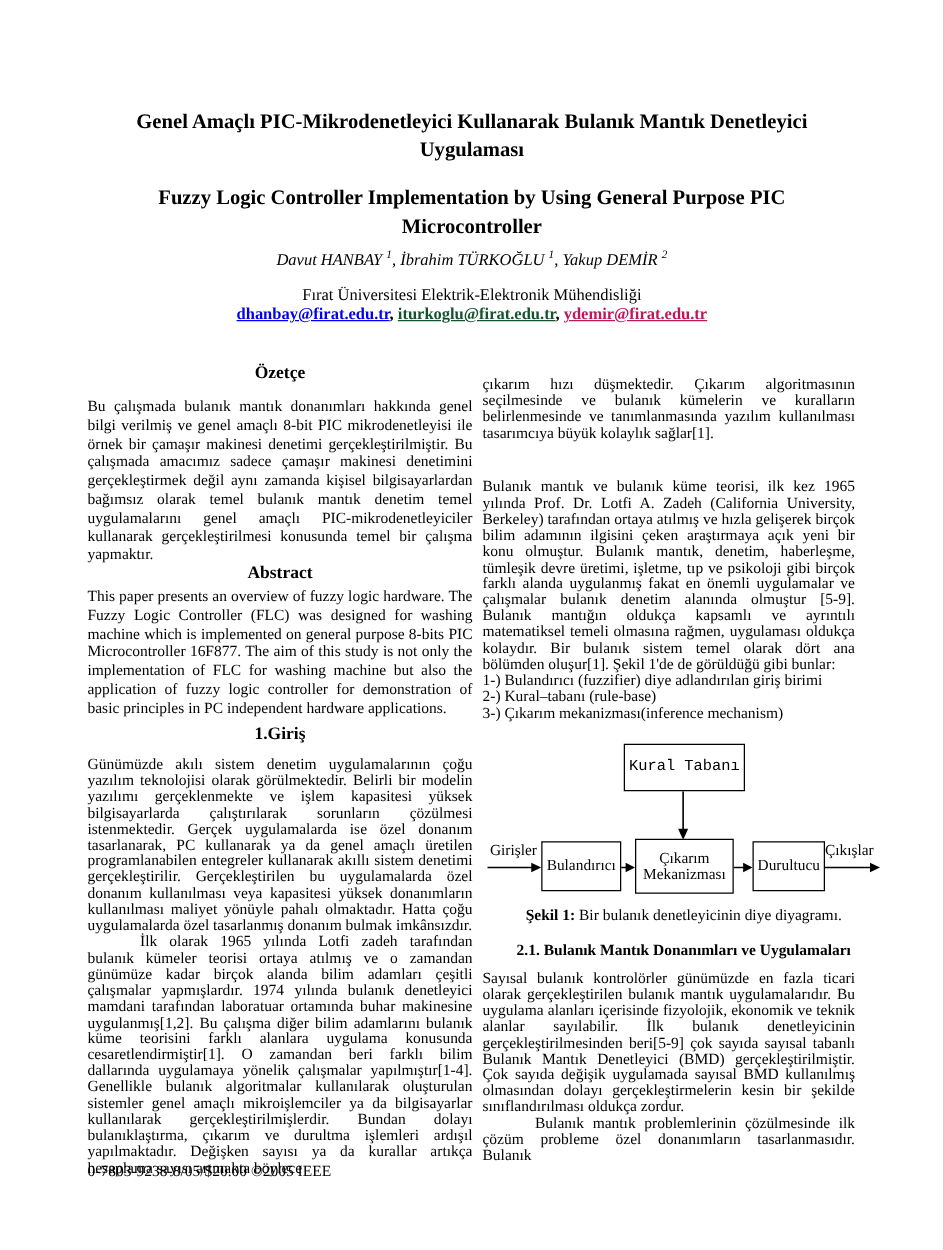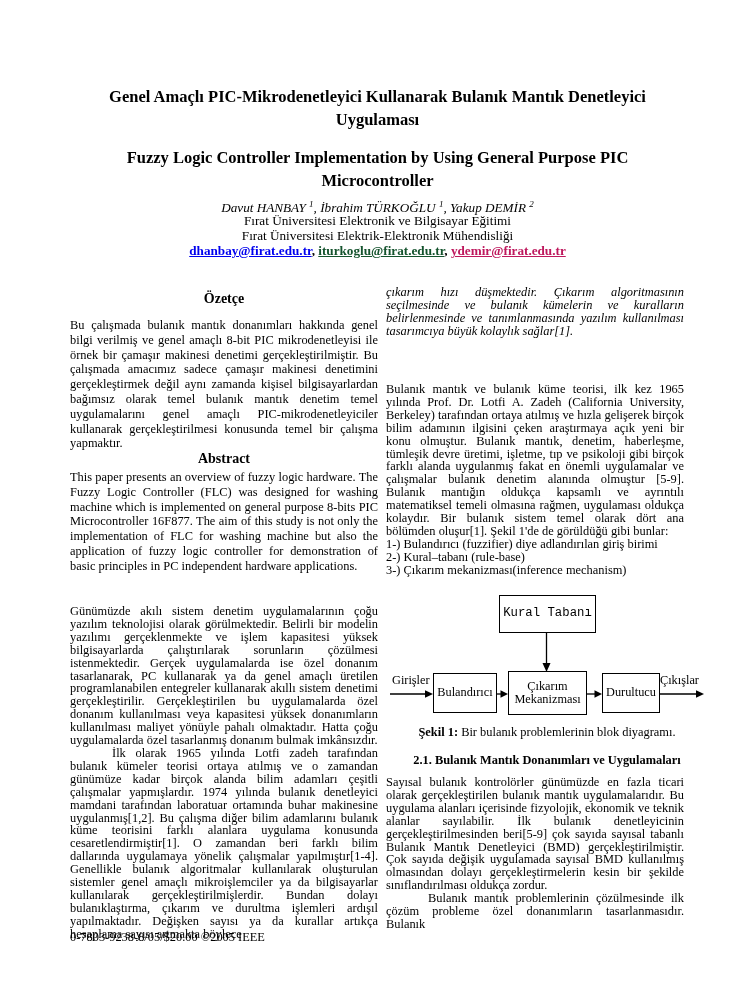--- a/index.html
+++ b/index.html
@@ -45,38 +45,38 @@
 <body>
 
 <div class="page">
 
   <div class="abs title title-tr">Genel Amaçlı PIC-Mikrodenetleyici Kullanarak Bulanık Mantık Denetleyici Uygulaması</div>
   <div class="abs title title-en">Fuzzy Logic Controller Implementation by Using General Purpose PIC Microcontroller</div>
 
   <div class="abs meta authors">
     <span><span>Davut HANBAY</span>&nbsp;<sup class="au">1</sup><span>, </span></span><span><span>İbrahim TÜRKOĞLU</span>&nbsp;<sup class="au">1</sup><span>, </span></span><span><span>Yakup DEMİR</span>&nbsp;<sup class="au">2</sup></span>
   </div>
-  <div class="abs meta affil1">Fırat Üniversitesi Elektronik ve Bilgisayar Eğitimi</div>
   <div class="abs meta affil2">Fırat Üniversitesi Elektrik-Elektronik Mühendisliği</div>
   <div class="abs meta emails">
     <a href="#" style="color: rgb(0, 0, 238);">dhanbay@firat.edu.tr</a><span>, </span><a href="#" style="color: #14532d;">iturkoglu@firat.edu.tr</a><span>, </span><a href="#" style="color: #be185d;">ydemir@firat.edu.tr</a>
   </div>
 
   <div class="abs col-l h1" style="top:291px;">Özetçe</div>
   <p class="abs col-l body lh15" style="top:318px;">Bu çalışmada bulanık mantık donanımları hakkında genel bilgi verilmiş ve genel amaçlı 8-bit PIC mikrodenetleyisi ile örnek bir çamaşır makinesi denetimi gerçekleştirilmiştir. Bu çalışmada amacımız sadece çamaşır makinesi denetimini gerçekleştirmek değil aynı zamanda kişisel bilgisayarlardan bağımsız olarak temel bulanık mantık denetim temel uygulamalarını genel amaçlı PIC-mikrodenetleyiciler kullanarak gerçekleştirilmesi konusunda temel bir çalışma yapmaktır.</p>
 
   <div class="abs col-l h1" style="top:451px;">Abstract</div>
   <p class="abs col-l body lh15" style="top:470px;">This paper presents an overview of fuzzy logic hardware. The Fuzzy Logic Controller (FLC) was designed for washing machine which is implemented on general purpose 8-bits PIC Microcontroller 16F877. The aim of this study is not only the implementation of FLC for washing machine but also the application of fuzzy logic controller for demonstration of basic principles in PC independent hardware applications.</p>
 
+  <div class="abs col-l h1" style="top:580px;">1.Giriş</div>
   <div class="abs col-l" style="top:605px;">
     <p class="body lh13">Günümüzde akılı sistem denetim uygulamalarının çoğu yazılım teknolojisi olarak görülmektedir. Belirli bir modelin yazılımı gerçeklenmekte ve işlem kapasitesi yüksek bilgisayarlarda çalıştırılarak sorunların çözülmesi istenmektedir. Gerçek uygulamalarda ise özel donanım tasarlanarak, PC kullanarak ya da genel amaçlı üretilen programlanabilen entegreler kullanarak akıllı sistem denetimi gerçekleştirilir. Gerçekleştirilen bu uygulamalarda özel donanım kullanılması veya kapasitesi yüksek donanımların kullanılması maliyet yönüyle pahalı olmaktadır. Hatta çoğu uygulamalarda özel tasarlanmış donanım bulmak imkânsızdır.</p>
     <p class="body lh13 indent">İlk olarak 1965 yılında Lotfi zadeh tarafından bulanık kümeler teorisi ortaya atılmış ve o zamandan günümüze kadar birçok alanda bilim adamları çeşitli çalışmalar yapmışlardır. 1974 yılında bulanık denetleyici mamdani tarafından laboratuar ortamında buhar makinesine uygulanmış[1,2]. Bu çalışma diğer bilim adamlarını bulanık küme teorisini farklı alanlara uygulama konusunda cesaretlendirmiştir[1]. O zamandan beri farklı bilim dallarında uygulamaya yönelik çalışmalar yapılmıştır[1-4]. Genellikle bulanık algoritmalar kullanılarak oluşturulan sistemler genel amaçlı mikroişlemciler ya da bilgisayarlar kullanılarak gerçekleştirilmişlerdir. Bundan dolayı bulanıklaştırma, çıkarım ve durultma işlemleri ardışıl yapılmaktadır. Değişken sayısı ya da kurallar artıkça hesaplama sayısı artmakta böylece</p>
   </div>
 
-  <p class="abs col-r body lh13" style="top:286px;font-style:italic;">çıkarım hızı düşmektedir.  Çıkarım algoritmasının seçilmesinde ve bulanık kümelerin ve kuralların belirlenmesinde ve tanımlanmasında yazılım kullanılması tasarımcıya büyük kolaylık sağlar[1].</p>
+  <p class="abs col-r body lh13" style="top:301px;">çıkarım hızı düşmektedir.  Çıkarım algoritmasının seçilmesinde ve bulanık kümelerin ve kuralların belirlenmesinde ve tanımlanmasında yazılım kullanılması tasarımcıya büyük kolaylık sağlar[1].</p>
 
   <div class="abs col-r" style="top:383px;">
     <p class="body lh13">Bulanık mantık ve bulanık küme teorisi, ilk kez 1965 yılında Prof. Dr. Lotfi A. Zadeh (California University, Berkeley) tarafından ortaya atılmış ve hızla gelişerek birçok bilim adamının ilgisini çeken araştırmaya açık yeni bir konu olmuştur. Bulanık mantık, denetim, haberleşme, tümleşik devre üretimi, işletme, tıp ve psikoloji gibi birçok farklı alanda uygulanmış fakat en önemli uygulamalar ve çalışmalar bulanık denetim alanında olmuştur [5-9]. Bulanık mantığın oldukça kapsamlı ve ayrıntılı matematiksel temeli olmasına rağmen, uygulaması oldukça kolaydır. Bir bulanık sistem temel olarak dört ana bölümden oluşur[1]. Şekil 1'de de görüldüğü gibi bunlar:</p>
     <div class="listline">1-) Bulandırıcı (fuzzifier) diye adlandırılan giriş birimi</div>
     <div class="listline">2-) Kural–tabanı (rule-base)</div>
     <div class="listline">3-) Çıkarım mekanizması(inference mechanism)</div>
   </div>
 
   <div class="abs figure">
     <svg class="fig-svg" width="322" height="126" viewBox="0 0 322 126">
@@ -98,21 +98,21 @@
     </svg>
     <div class="fbox" style="left:113px;top:2px;width:95px;height:36px;font-family:Liberation Mono, monospace;">Kural Tabanı</div>
     <div class="fbox" style="left:47px;top:80px;width:62px;height:38px;">Bulandırıcı</div>
     <div class="fbox" style="left:122px;top:78px;width:77px;height:42px;">Çıkarım Mekanizması</div>
     <div class="fbox" style="left:216px;top:80px;width:56px;height:38px;">Durultucu</div>
     <div class="flabel" style="left:6px;top:81px;">Girişler</div>
     <div class="flabel" style="left:274px;top:81px;">Çıkışlar</div>
   </div>
 
   <div class="abs caption">
-    <b>Şekil 1:</b><span> Bir bulanık problemlerinin blok diyagramı.</span>
+    <b>Şekil 1:</b><span> Bir bulanık denetleyicinin diye diyagramı.</span>
   </div>
 
   <div class="abs h2" style="left:386px;top:753px;width:322px;">2.1. Bulanık Mantık Donanımları ve Uygulamaları</div>
   <div class="abs col-r" style="top:776px;">
     <p class="body lh13">Sayısal bulanık kontrolörler günümüzde en fazla ticari olarak gerçekleştirilen bulanık mantık uygulamalarıdır. Bu uygulama alanları içerisinde fizyolojik, ekonomik ve teknik alanlar sayılabilir. İlk bulanık denetleyicinin gerçekleştirilmesinden beri[5-9] çok sayıda sayısal tabanlı Bulanık Mantık Denetleyici (BMD) gerçekleştirilmiştir. Çok sayıda değişik uygulamada sayısal BMD kullanılmış olmasından dolayı gerçekleştirmelerin kesin bir şekilde sınıflandırılması oldukça zordur.</p>
     <p class="body lh13 indent">Bulanık mantık problemlerinin çözülmesinde ilk çözüm probleme özel donanımların tasarlanmasıdır. Bulanık</p>
   </div>
 
   <div class="abs footer">0-7803-9238-8/05/$20.00 ©2005 IEEE</div>
 

